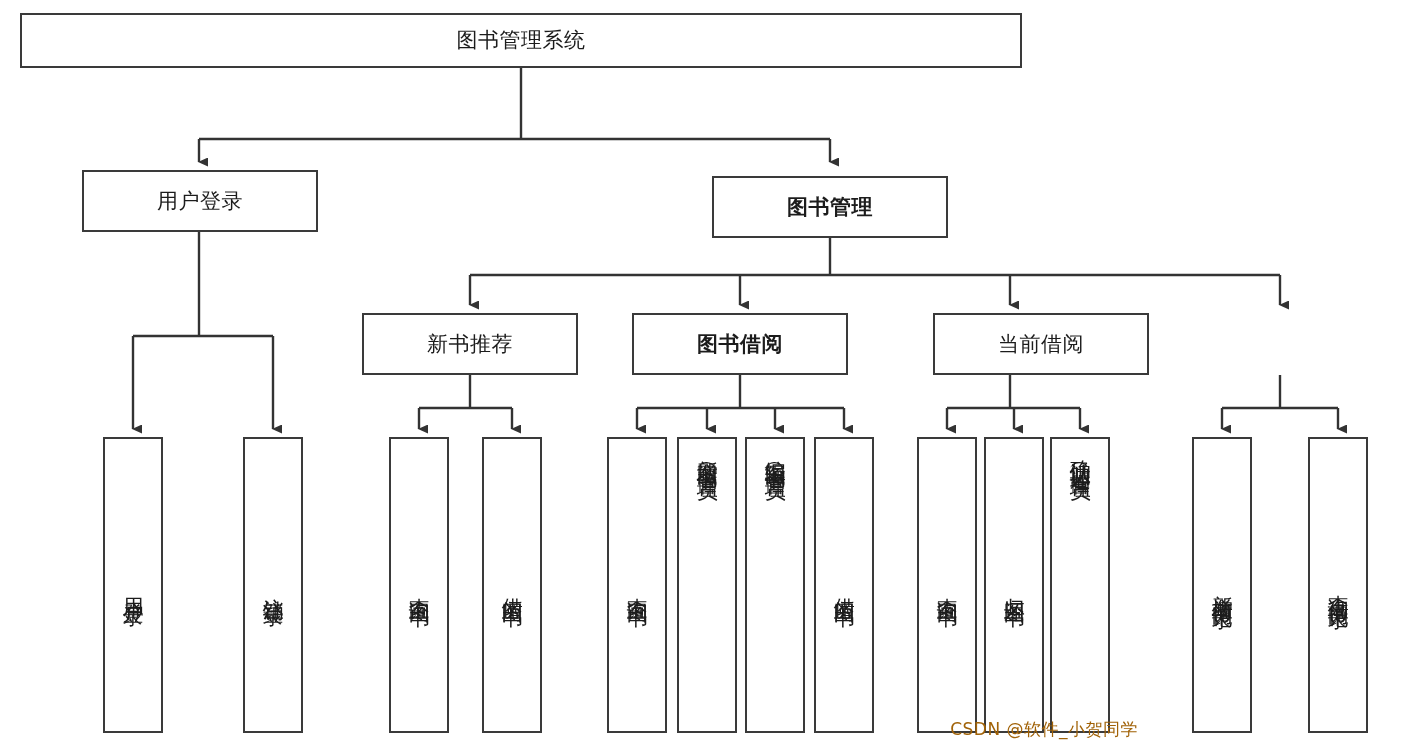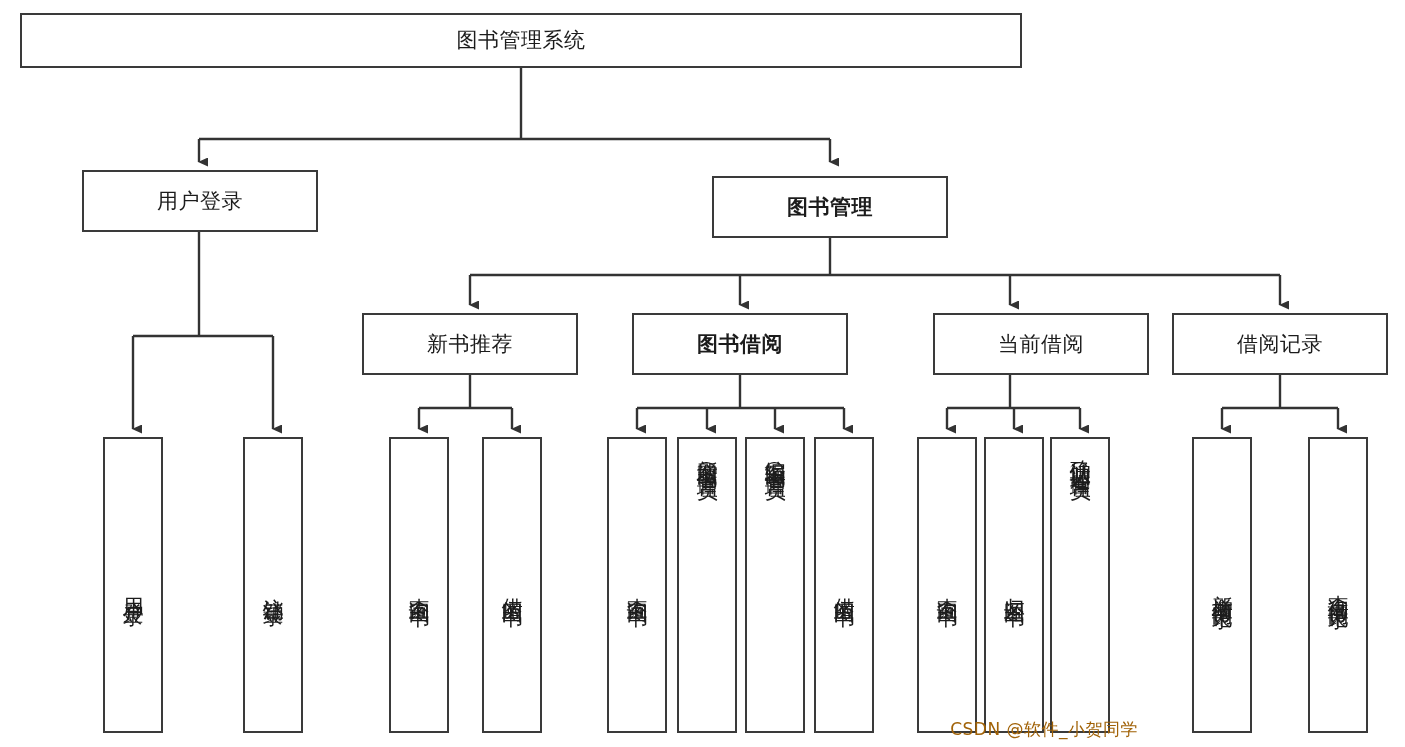--- a/index.html
+++ b/index.html
@@ -148,23 +148,20 @@
 
   <div class="node-box" style="left:362px; top:313px; width:216px; height:62px;">
     <span class="node-label">新书推荐</span>
   </div>
   <div class="node-box" style="left:632px; top:313px; width:216px; height:62px;font-weight:bold;">
     <span class="node-label">图书借阅</span>
   </div>
   <div class="node-box" style="left:902px; top:313px; width:216px; height:62px;margin-left:31px;">
     <span class="node-label">当前借阅</span>
   </div>
-  <div class="node-box" style="left:1172px; top:313px; width:216px; height:62px;">
-    <span class="node-label">借阅记录</span>
-  </div>
 
   <div class="leaf-box center-v" style="left:103px; top:437px; width:60px; height:296px;">
     <span class="node-label">用户登录</span>
   </div>
   <div class="leaf-box center-v" style="left:243px; top:437px; width:60px; height:296px;">
     <span class="node-label">注销登录</span>
   </div>
 
   <div class="leaf-box center-v" style="left:389px; top:437px; width:60px; height:296px;">
     <span class="node-label">查询图书</span>

